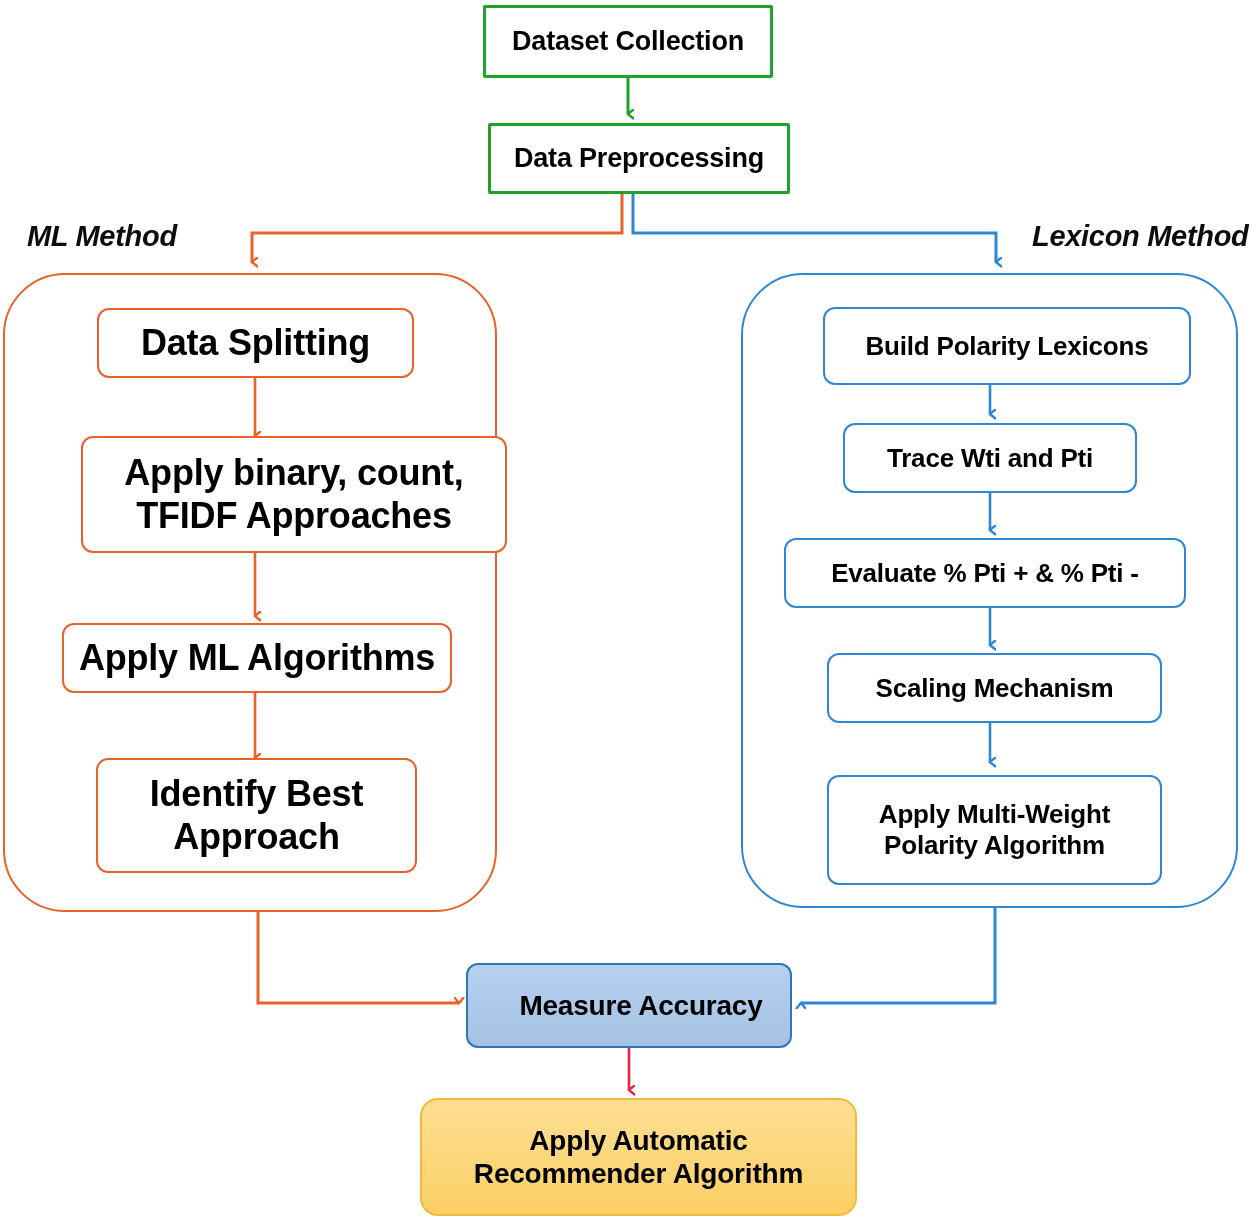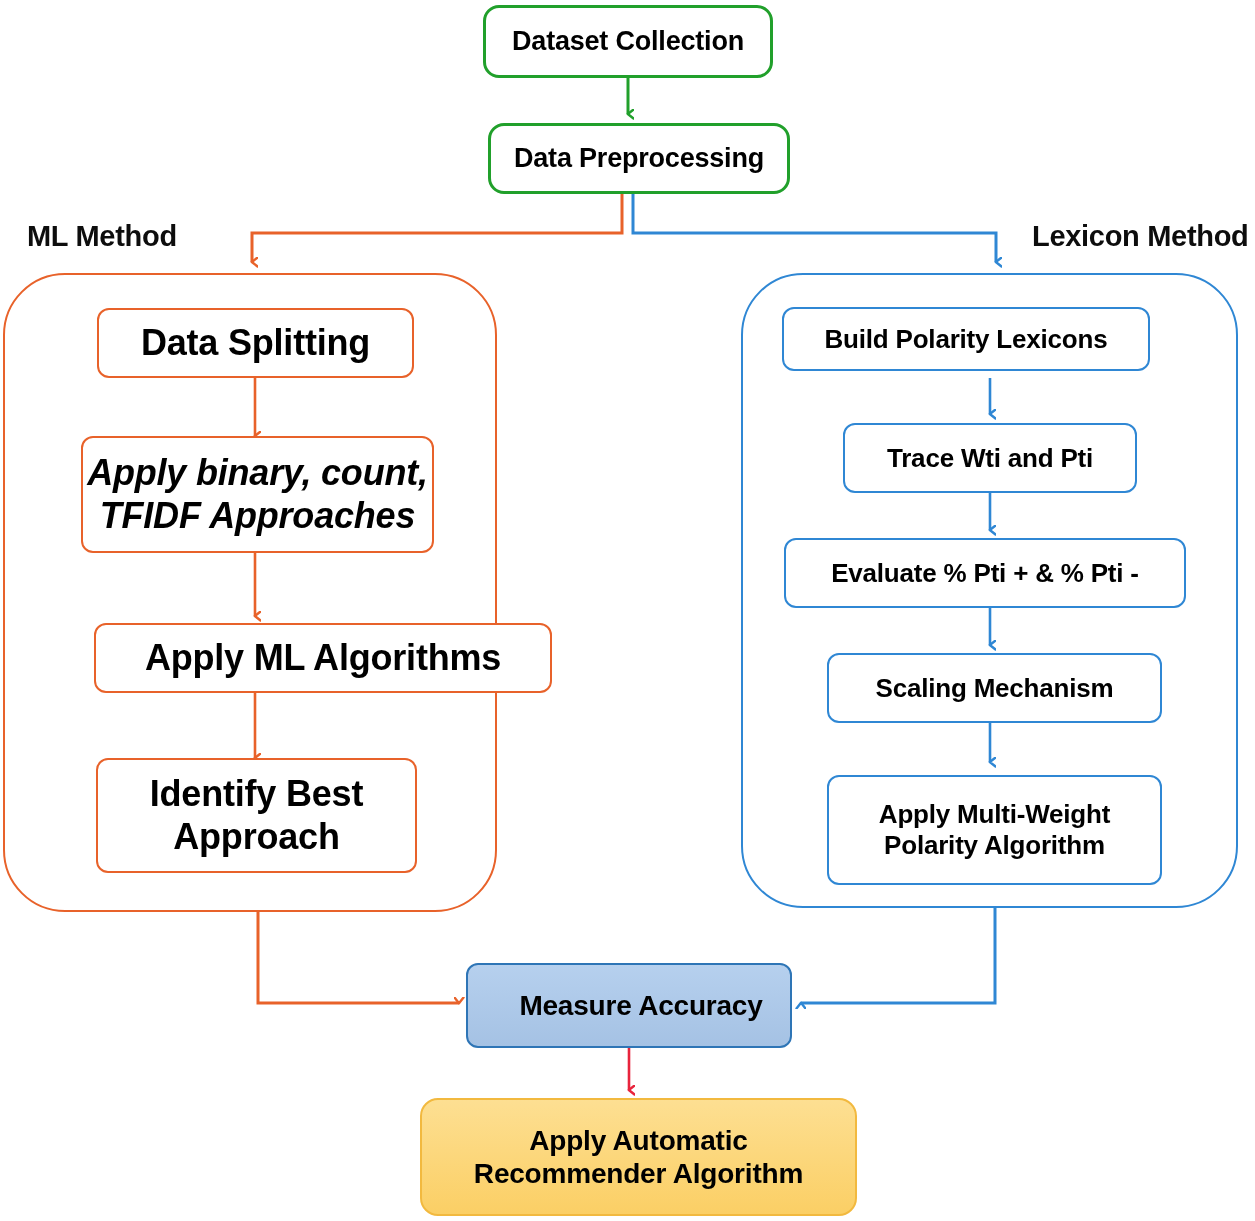--- a/index.html
+++ b/index.html
@@ -39,21 +39,21 @@
     color: #000000;
     line-height: 1.18;
     letter-spacing: -0.2px;
     background: #ffffff;
     z-index: 3;
   }
   .node span { display: block; }
 
   .green-node {
     border: 3px solid #21a02b;
-    border-radius: 16px;
+    border-radius: 2px;
     font-size: 27px;
   }
   .orange-node {
     border: 2.5px solid #e8622a;
     border-radius: 12px;
     font-size: 36px;
   }
   .blue-node {
     border: 2.5px solid #2f87d4;
     border-radius: 12px;
@@ -73,20 +73,21 @@
 
   
   .branch-label {
     position: absolute;
     font-size: 29px;
     font-weight: bold;
     color: #0d0d0d;
     letter-spacing: -0.3px;
     white-space: nowrap;
     z-index: 4;
+    font-style: italic;
   }
 
   
   .accuracy-node {
     border: 2.5px solid #2e75b6;
     border-radius: 12px;
     font-size: 28px;
     background: linear-gradient(180deg, #b6d0ee 0%, #a5c2e4 100%);
     padding-left: 24px;
   }
@@ -151,41 +152,41 @@
   <div class="branch-label" style="left:27px; top:220px;">ML Method</div>
 
   <div class="branch-label" style="left:1032px; top:220px;">Lexicon Method</div>
 
   <div class="container container-orange" style="left:3px; top:273px; width:494px; height:639px;"></div>
 
   <div class="node orange-node" style="left:97px; top:308px; width:317px; height:70px;">
     <span>Data Splitting</span>
   </div>
 
-  <div class="node orange-node" style="left:81px; top:436px; width:353px; height:117px;font-style:italic;">
+  <div class="node orange-node" style="left:81px; top:436px; width:426px; height:117px;">
     <div>
       <span>Apply binary, count,</span>
       <span>TFIDF Approaches</span>
     </div>
   </div>
 
-  <div class="node orange-node" style="left:62px; top:623px; width:458px; height:70px;margin-left:32px;">
+  <div class="node orange-node" style="left:62px; top:623px; width:390px; height:70px;">
     <span>Apply ML Algorithms</span>
   </div>
 
   <div class="node orange-node" style="left:96px; top:758px; width:321px; height:115px;">
     <div>
       <span>Identify Best</span>
       <span>Approach</span>
     </div>
   </div>
 
   <div class="container container-blue" style="left:741px; top:273px; width:497px; height:635px;"></div>
 
-  <div class="node blue-node" style="left:782px; top:307px; width:368px; height:64px;">
+  <div class="node blue-node" style="left:823px; top:307px; width:368px; height:78px;">
     <span>Build Polarity Lexicons</span>
   </div>
 
   <div class="node blue-node" style="left:784px; top:538px; width:402px; height:70px;">
     <span>Evaluate % Pti + &amp; % Pti -</span>
   </div>
 
   <div class="node blue-node" style="left:843px; top:423px; width:294px; height:70px;">
     <span>Trace Wti and Pti</span>
   </div>

